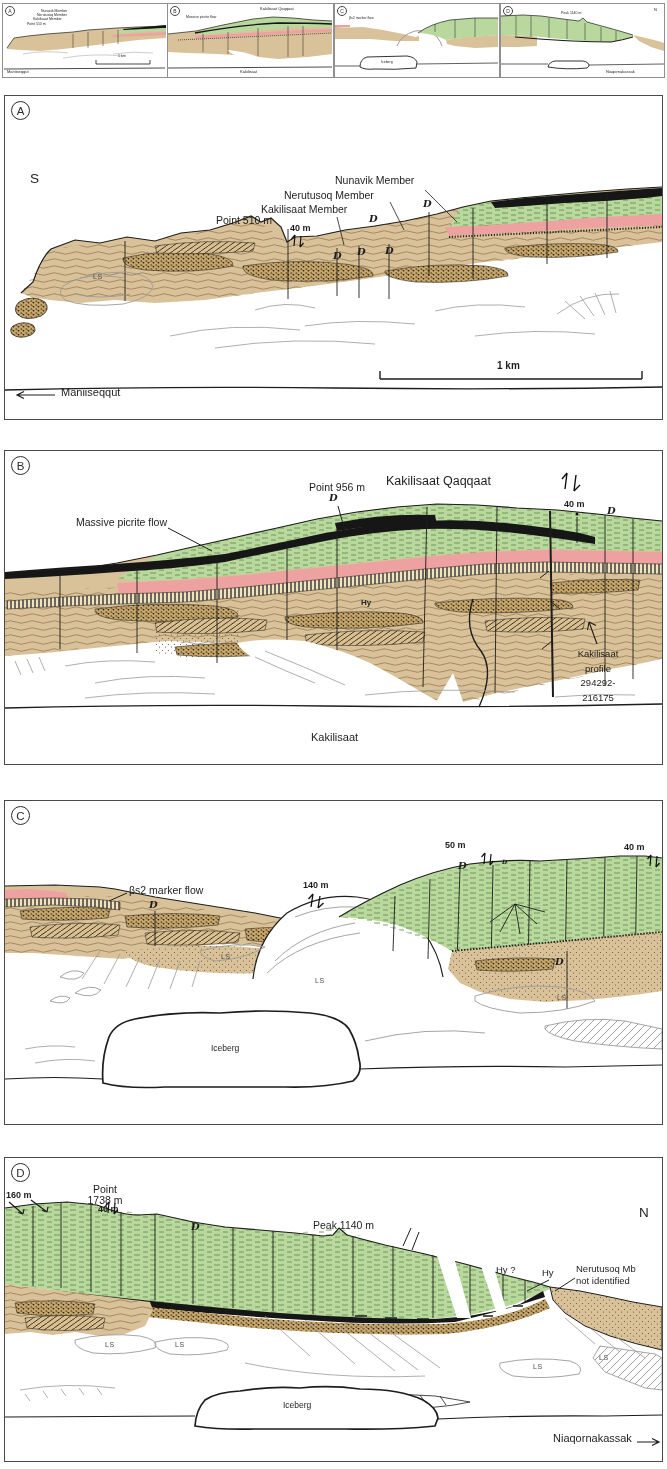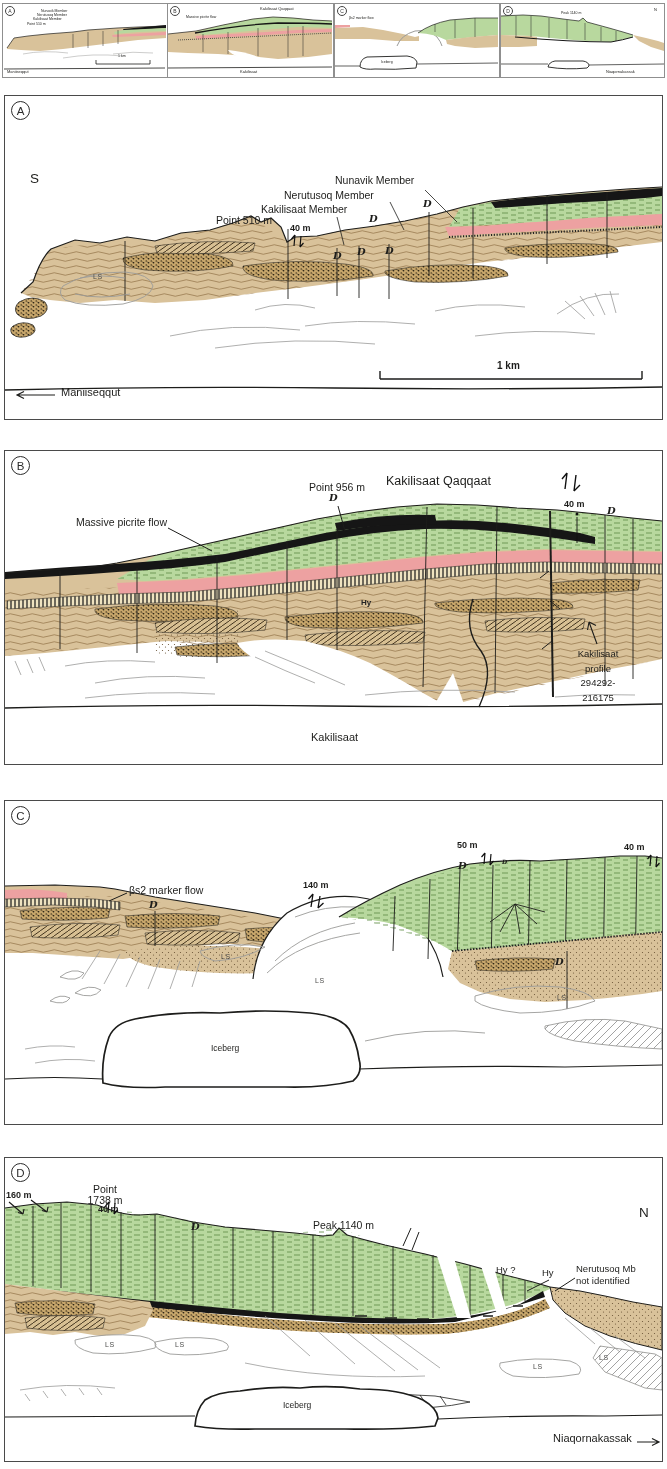--- a/index.html
+++ b/index.html
@@ -313,21 +313,21 @@
   <span class="icon" style="left:102px;top:90px"><svg width="22" height="12">
           <path d="M20,2 L2,10" stroke="#1d1d1b" stroke-width="1" fill="none"></path>
         </svg></span>
   <span class="lbl dk" style="left:144px;top:99px">D</span>
   <span class="lbl f9b" style="left:298px;top:80px">140 m</span>
   <span class="icon" style="left:301px;top:91px">
     <svg width="20" height="18" viewBox="0 0 20 18">
           <path d="M7,2 L5,15 M7,2 L2.5,7 M14,4 L12,16 M12,16 L17.5,11" stroke="#111" stroke-width="1.3" fill="none"></path>
         </svg>
   </span>
-  <span class="lbl f9b" style="left:452px;top:40px">50 m</span>
+  <span class="lbl f9b" style="left:440px;top:40px">50 m</span>
   <span class="lbl dk" style="left:453px;top:60px">D</span>
   <span class="icon" style="left:474px;top:50px">
     <svg width="18" height="16" viewBox="0 0 18 16">
           <path d="M6,2 L5,13 M6,2 L2.5,6 M12,3 L11,14 M11,14 L14.5,10" stroke="#111" stroke-width="1.2" fill="none"></path>
         </svg>
   </span>
   <span class="lbl dk small" style="left:497px;top:58px">D</span>
   <span class="lbl f9b" style="left:619px;top:42px">40 m</span>
   <span class="icon" style="left:640px;top:52px">
     <svg width="18" height="16" viewBox="0 0 18 16">

